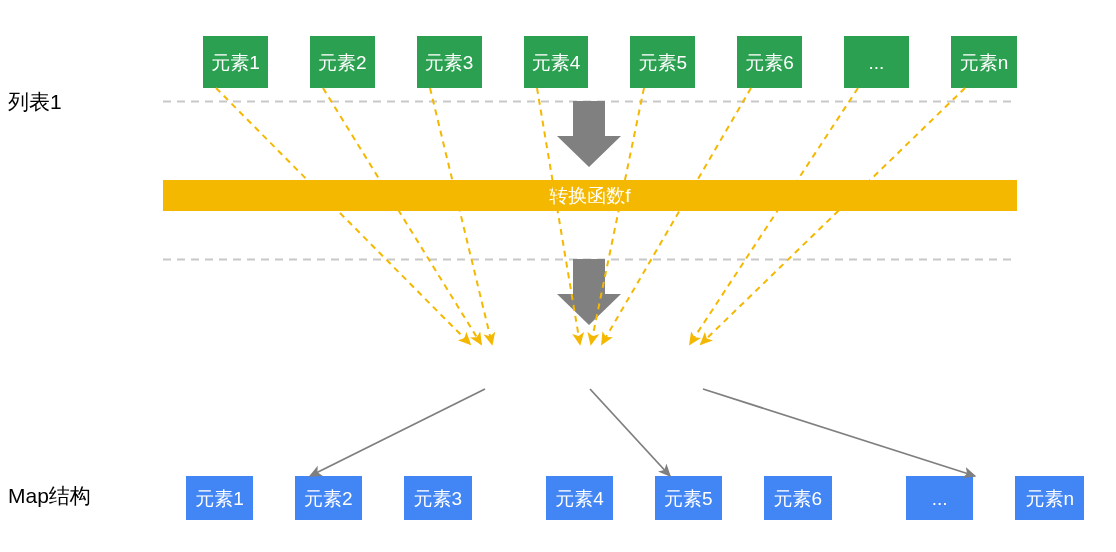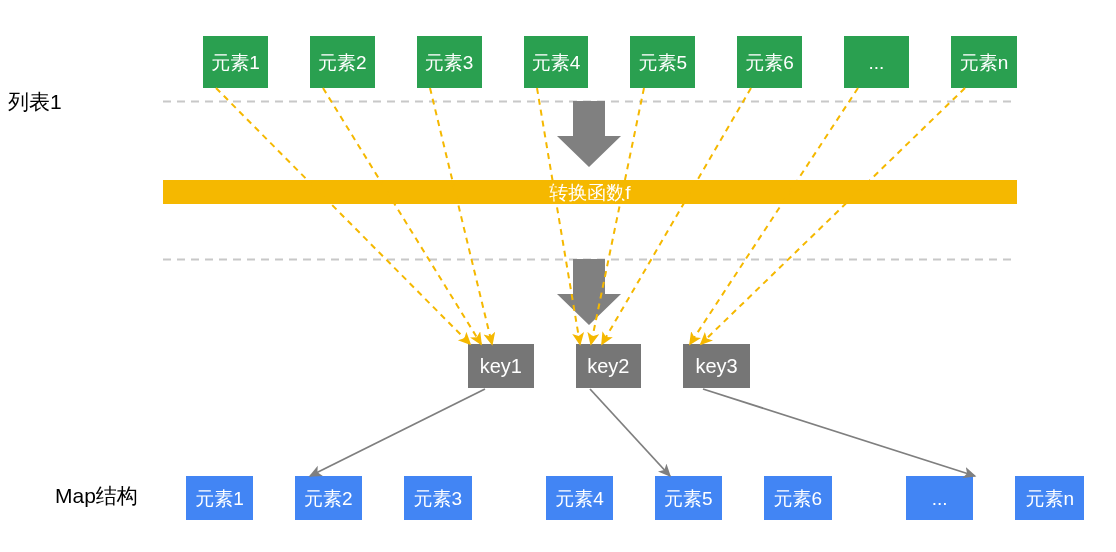--- a/index.html
+++ b/index.html
@@ -17,21 +17,21 @@
   }
   .row-label {
     position: absolute;
     font-size: 21px;
     color: #000000;
     white-space: nowrap;
     line-height: 1;
   }
   #label-list      { left: 8px;  top: 51px; margin-top: 40px; }
   #label-groupby   { left: 8px;  top: 195px; }
-  #label-map       { left: 8px;  top: 485px; margin-left: 47px; }
+  #label-map       { left: 8px;  top: 485px; }
 
   .cells {
     position: absolute;
     display: flex;
   }
   .cell {
     box-sizing: border-box;
     display: flex;
     align-items: center;
     justify-content: center;
@@ -56,21 +56,21 @@
     border-right: 2px solid #ffffff;
   }
   #list-row .cell:last-child { border-right: none; }
 
   
   #transform-bar {
     position: absolute;
     left: 163px;
     top: 180px;
     width: 854px;
-    height: 24px;
+    height: 31px;
     background: #f5b800;
     display: flex;
     align-items: center;
     justify-content: center;
     font-size: 19px;
     color: #ffffff;
     line-height: 1;
   }
 
   
@@ -133,25 +133,20 @@
     <div class="cell">元素3</div>
     <div class="cell">元素4</div>
     <div class="cell">元素5</div>
     <div class="cell">元素6</div>
     <div class="cell">...</div>
     <div class="cell">元素n</div>
   </div>
 
   <div id="transform-bar">转换函数f</div>
 
-  <div class="cells" id="key-row">
-    <div class="cell">key1</div>
-    <div class="cell">key2</div>
-    <div class="cell">key3</div>
-  </div>
 
   <div class="map-group" id="map-group-1">
     <div class="cell">元素1</div>
     <div class="cell">元素2</div>
     <div class="cell">元素3</div>
   </div>
   <div class="map-group" id="map-group-2">
     <div class="cell">元素4</div>
     <div class="cell">元素5</div>
     <div class="cell">元素6</div>

